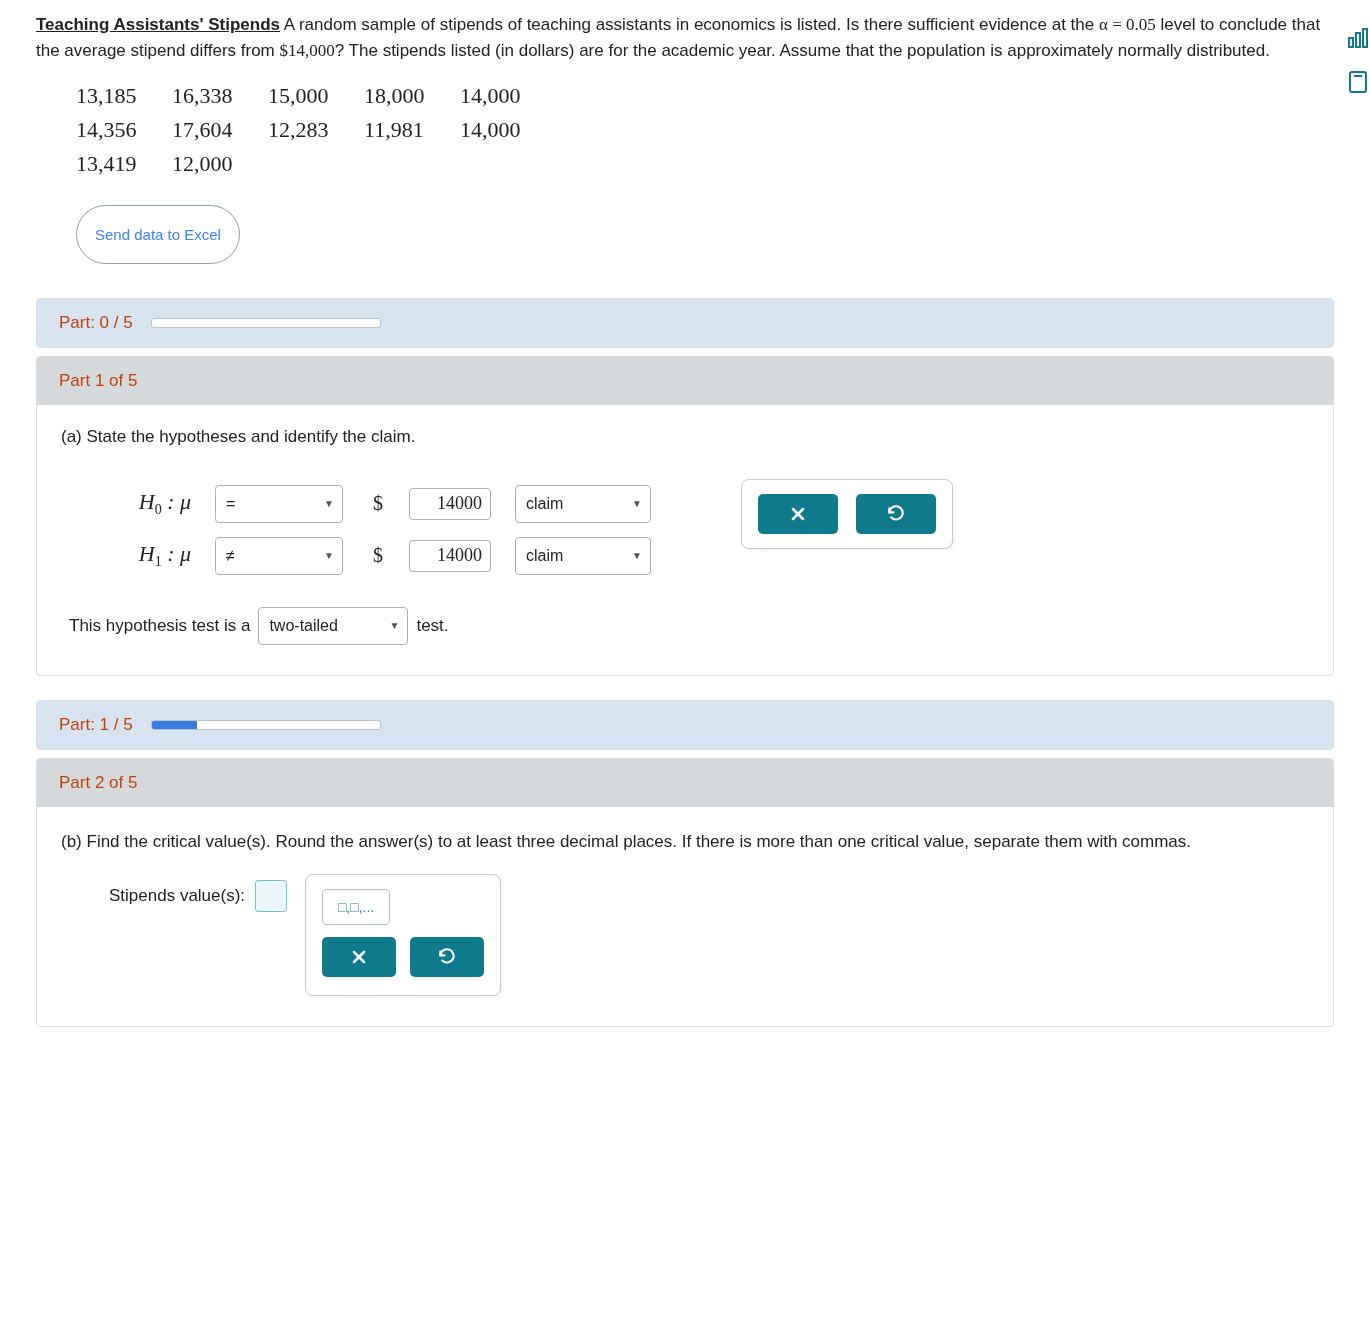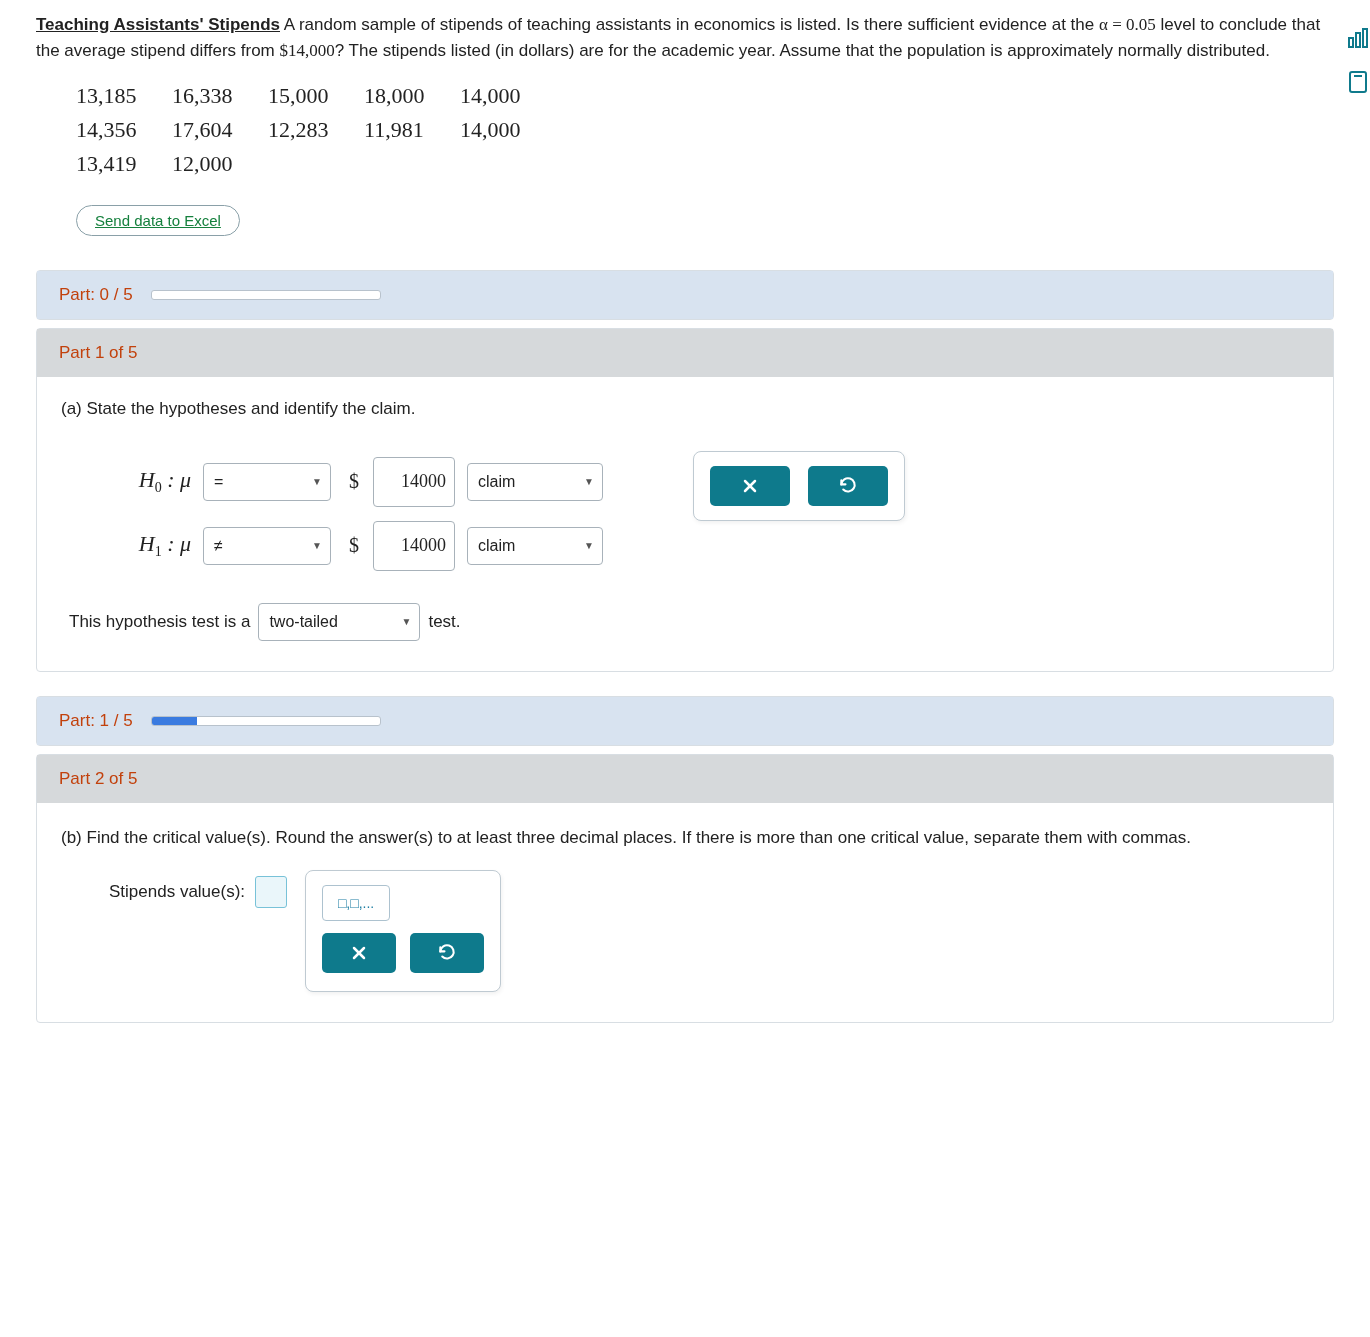--- a/index.html
+++ b/index.html
@@ -19,28 +19,27 @@
   .data-table {
     margin-left: 40px;
     font-family: Georgia, "Times New Roman", serif;
     font-size: 22px;
   }
   .data-row { display: flex; gap: 20px; margin-bottom: 8px;}
   .data-cell { width: 76px; text-align: left; }
   .excel-btn {
     display: inline-block;
     margin: 20px 0 0 40px;
-    padding: 6px 18px;
+    padding: 20px 18px;
     border: 1px solid #8aa0a8;
     border-radius: 999px;
     font-size: 15px;
-    color: #15803d;
+    color: #3b82f6;
     background: #fff;
     cursor: pointer;
-    text-decoration: underline;
   }
 
   .panel {
     margin-top: 24px;
     border: 1px solid #d8dee3;
     border-radius: 4px;
   }
   .panel-header {
     display: flex;
     align-items: center;
@@ -60,21 +59,21 @@
     margin-left: 18px;
     position: relative;
   }
   .progress-fill {
     position: absolute; left: 0; top: 0; bottom: 0;
     background: #3a7be0;
     border-radius: 2px 0 0 2px;
   }
 
   .hyp-line {
-    display: flex; align-items: center; gap: 12px;
+    display: flex; align-items: center; gap: 24px;
     margin: 14px 0 14px 40px;
     font-size: 18px;
   }
   .hyp-label { font-family: "Times New Roman", Georgia, serif; font-style: italic; font-size: 22px; width: 90px; text-align: right; }
   .hyp-label sub { font-size: 14px; font-style: normal; }
   .sel {
     height: 38px;
     border: 1px solid #a8b2ba;
     border-radius: 4px;
     background: #fff;
@@ -87,23 +86,23 @@
   }
   .sel::after {
     content: "▼";
     position: absolute;
     right: 8px;
     font-size: 10px;
     color: #555;
   }
   .sel.w1 { width: 128px; }
   .sel.w2 { width: 136px; }
-  .sel.w3 { width: 162px; }
+  .sel.w3 { width: 150px; }
   .numbox {
-    height: 50px; width: 82px;
+    height: 32px; width: 82px;
     border: 1px solid #a8b2ba; border-radius: 4px;
     display: inline-flex; align-items: center; justify-content: flex-end;
     padding: 0 8px;
     font-family: Georgia, serif; font-size: 18px;
     background: #fff;
   }
   .dollar { font-family: Georgia, serif; font-size: 20px; margin: 0 2px 0 6px; }
 
   .tail-line { margin: 18px 0 0 8px; font-size: 17px; display: flex; align-items: center; gap: 8px; }
 

